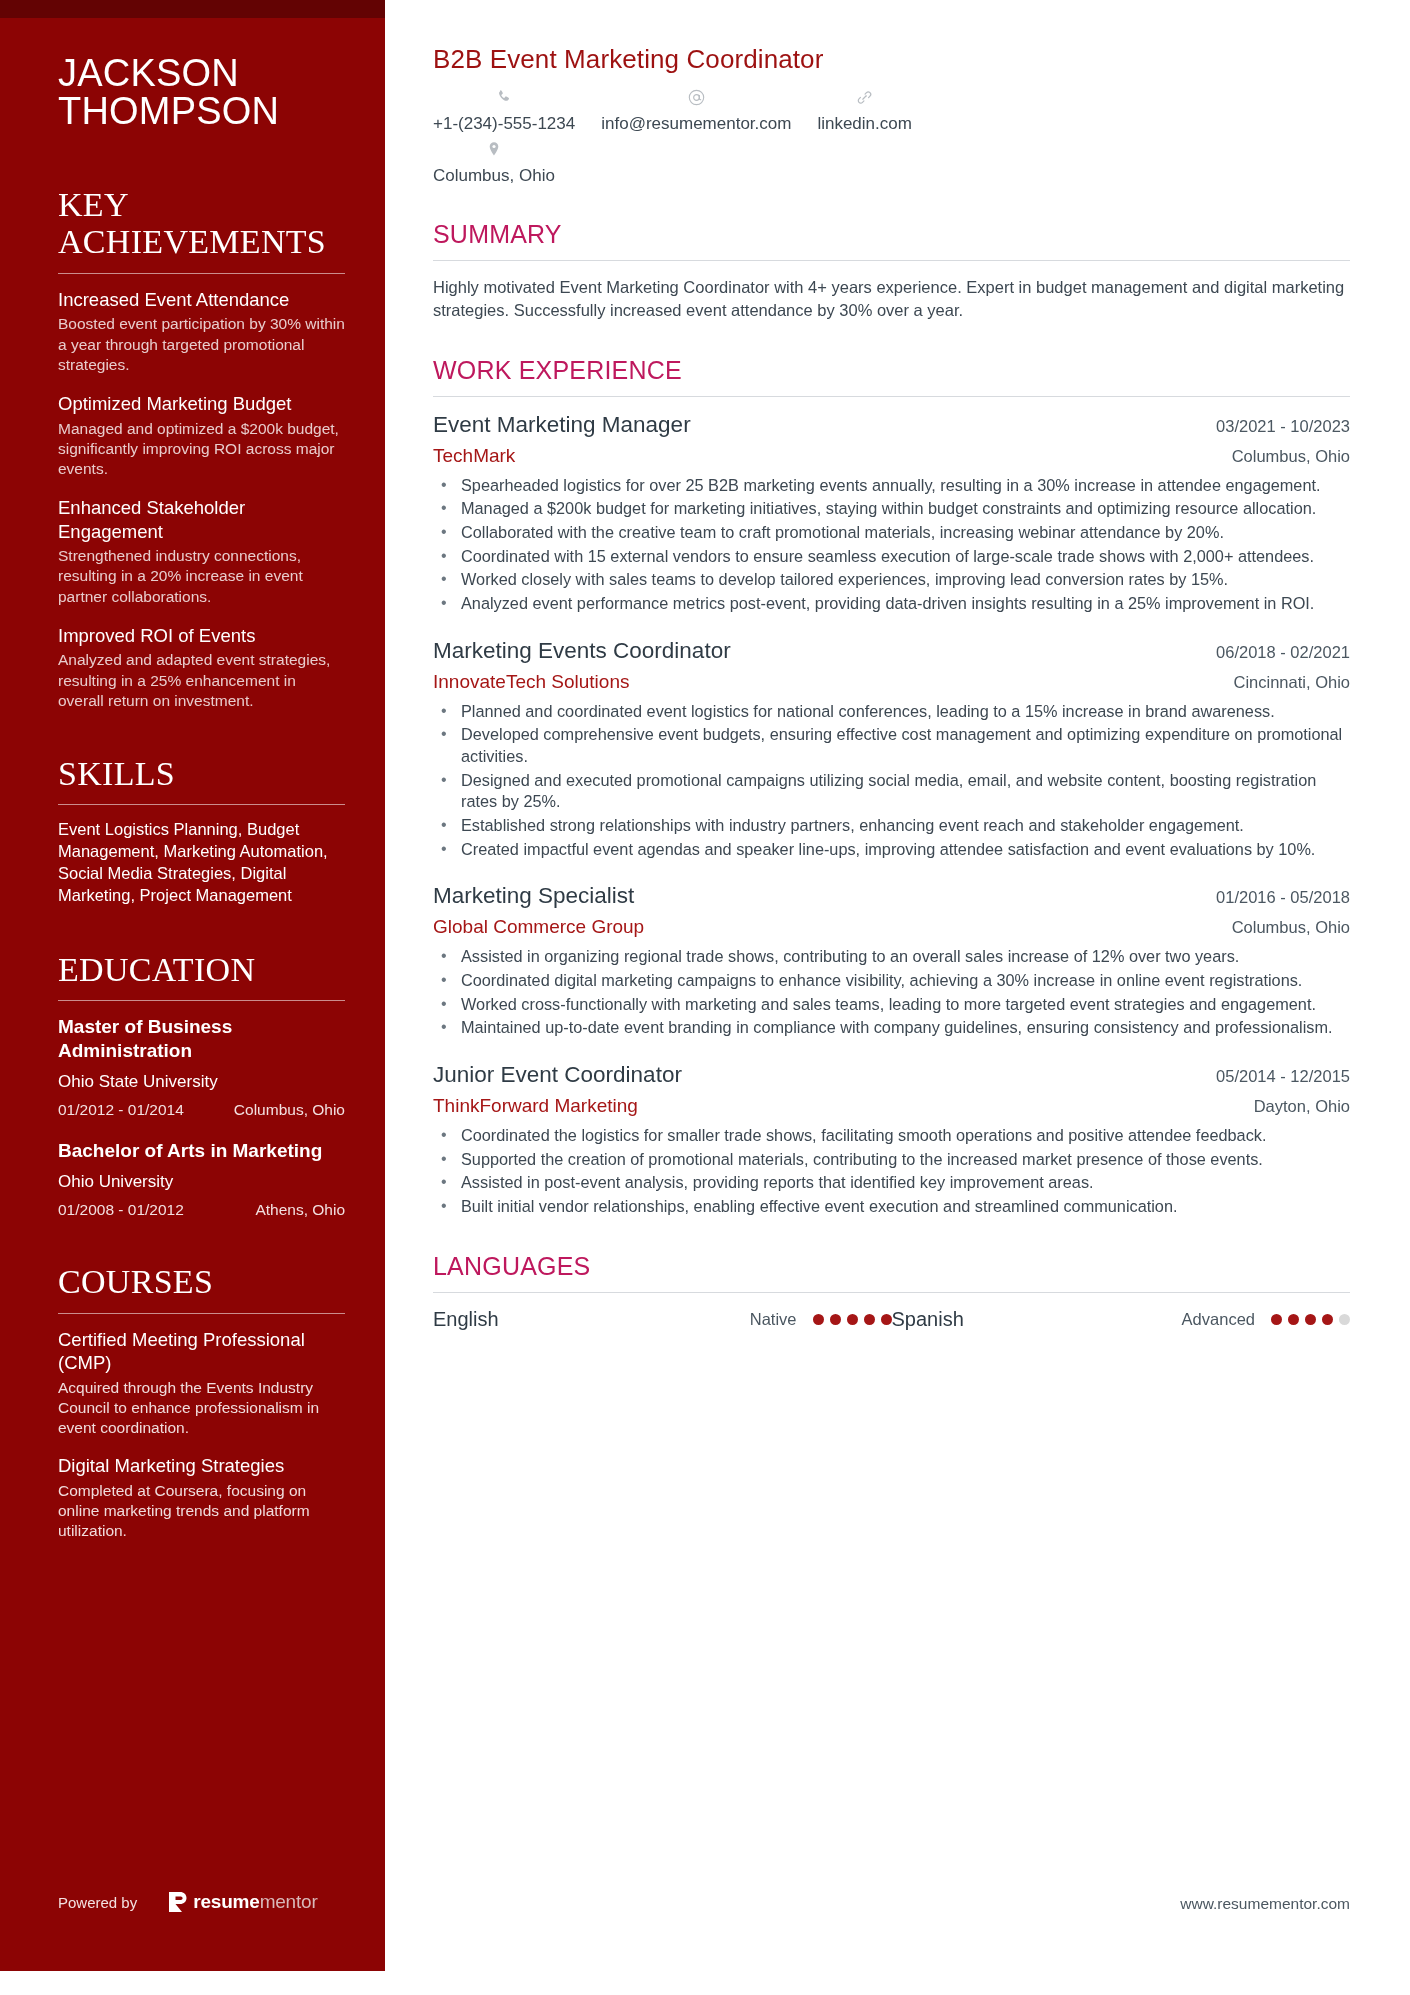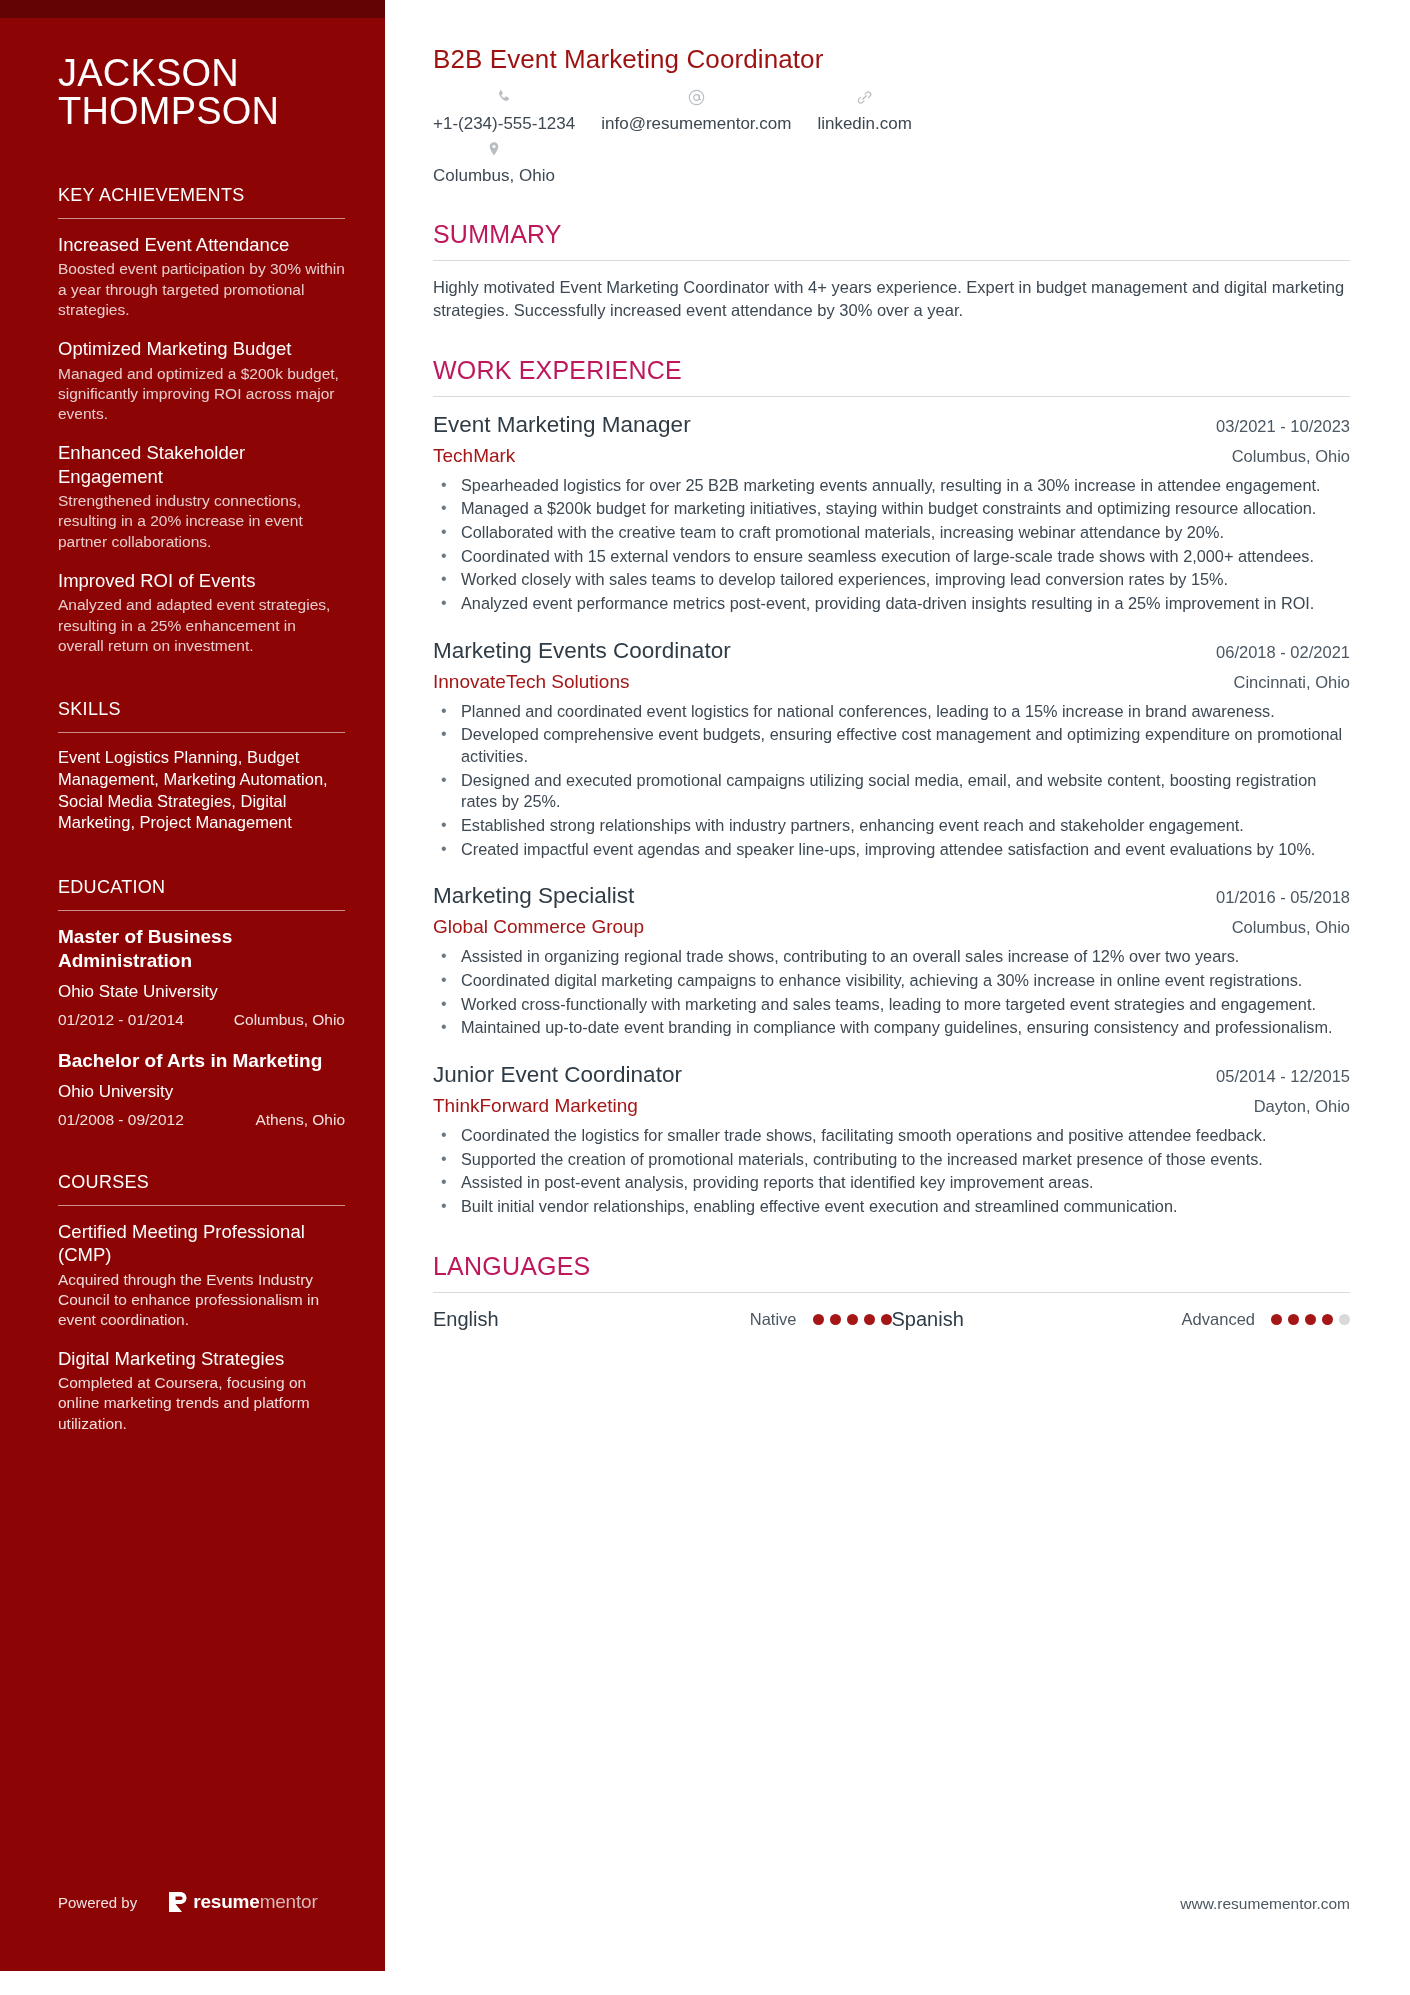--- a/index.html
+++ b/index.html
@@ -30,24 +30,25 @@
     font-weight: 400;
     letter-spacing: 0.2px;
     margin-top: 10px;
   }
   .cand-name .ln { display: block; }
 
   .side-section { margin-top: 44px; }
   .side-section.first { margin-top: 56px; }
   .side-h {
     color: #ffffff;
-    font-size: 18px;
+    font-size: 34px;
     font-weight: 400;
     letter-spacing: 0.3px;
     line-height: 1.1;
+    font-family: Liberation Serif, serif;
   }
   .side-rule {
     border-bottom: 1px solid rgba(255,255,255,0.55);
     margin-top: 12px; margin-bottom: 14px;
     width: 287px;
   }
 
   .ach { margin-bottom: 17px; }
   .ach-title {
     color: #ffffff; font-size: 18.5px; font-weight: 400;
@@ -185,21 +186,21 @@
           <div class="edu-meta">
             <span>01/2012 - 01/2014</span>
             <span>Columbus, Ohio</span>
           </div>
         </div>
 
         <div class="edu">
           <div class="edu-degree">Bachelor of Arts in Marketing</div>
           <div class="edu-school">Ohio University</div>
           <div class="edu-meta">
-            <span>01/2008 - 09/2012</span>
+            <span>01/2008 - 01/2012</span>
             <span>Athens, Ohio</span>
           </div>
         </div>
       </section>
 
       <section class="side-section">
         <h2 class="side-h">COURSES</h2>
         <div class="side-rule"></div>
         <div class="course">
           <div class="course-title">Certified Meeting Professional (CMP)</div>

